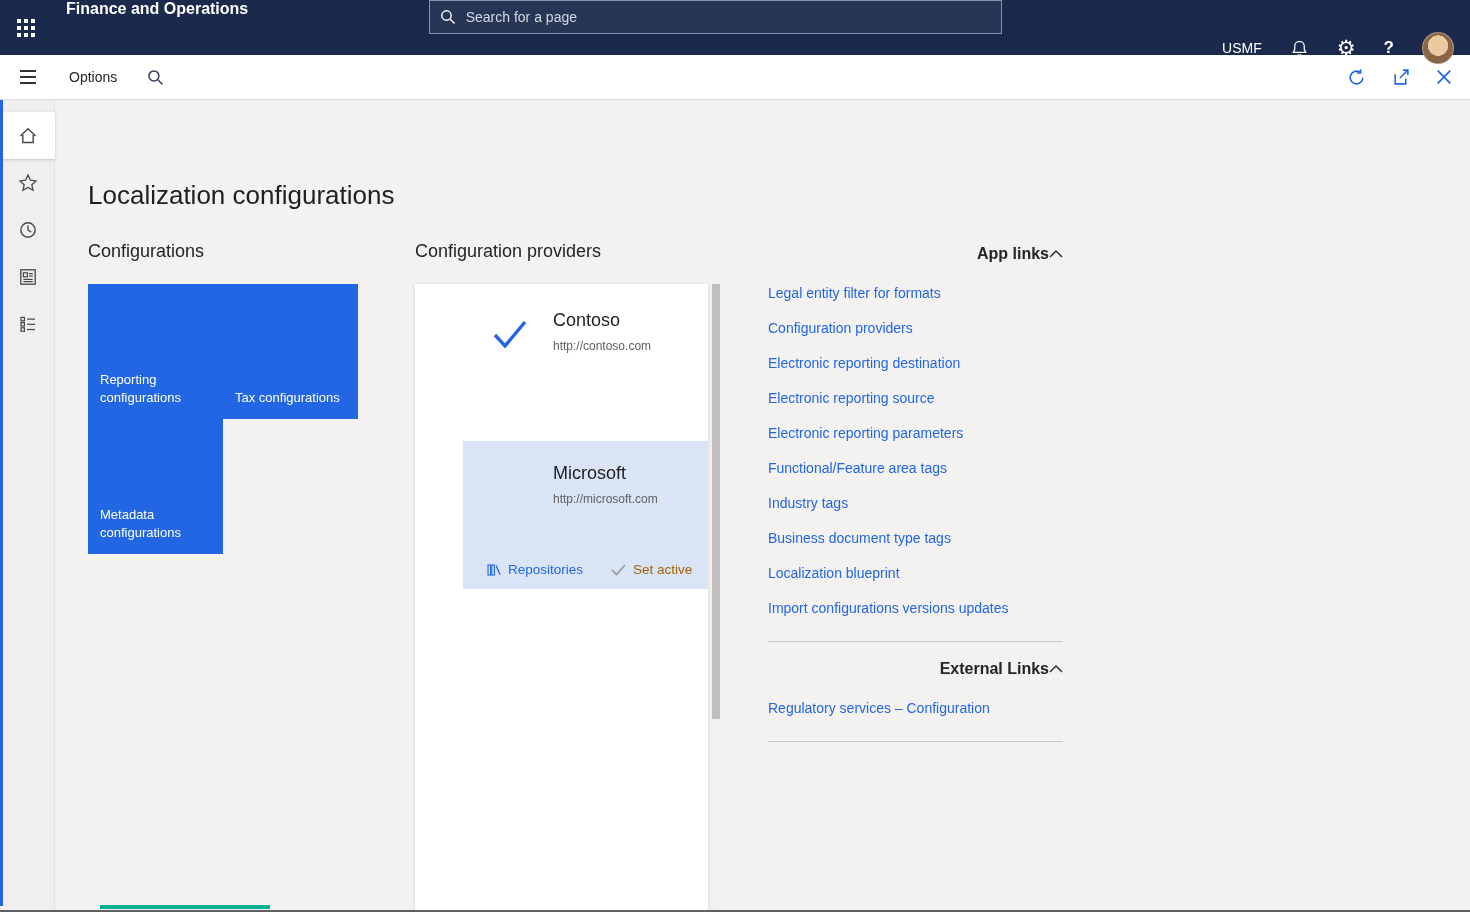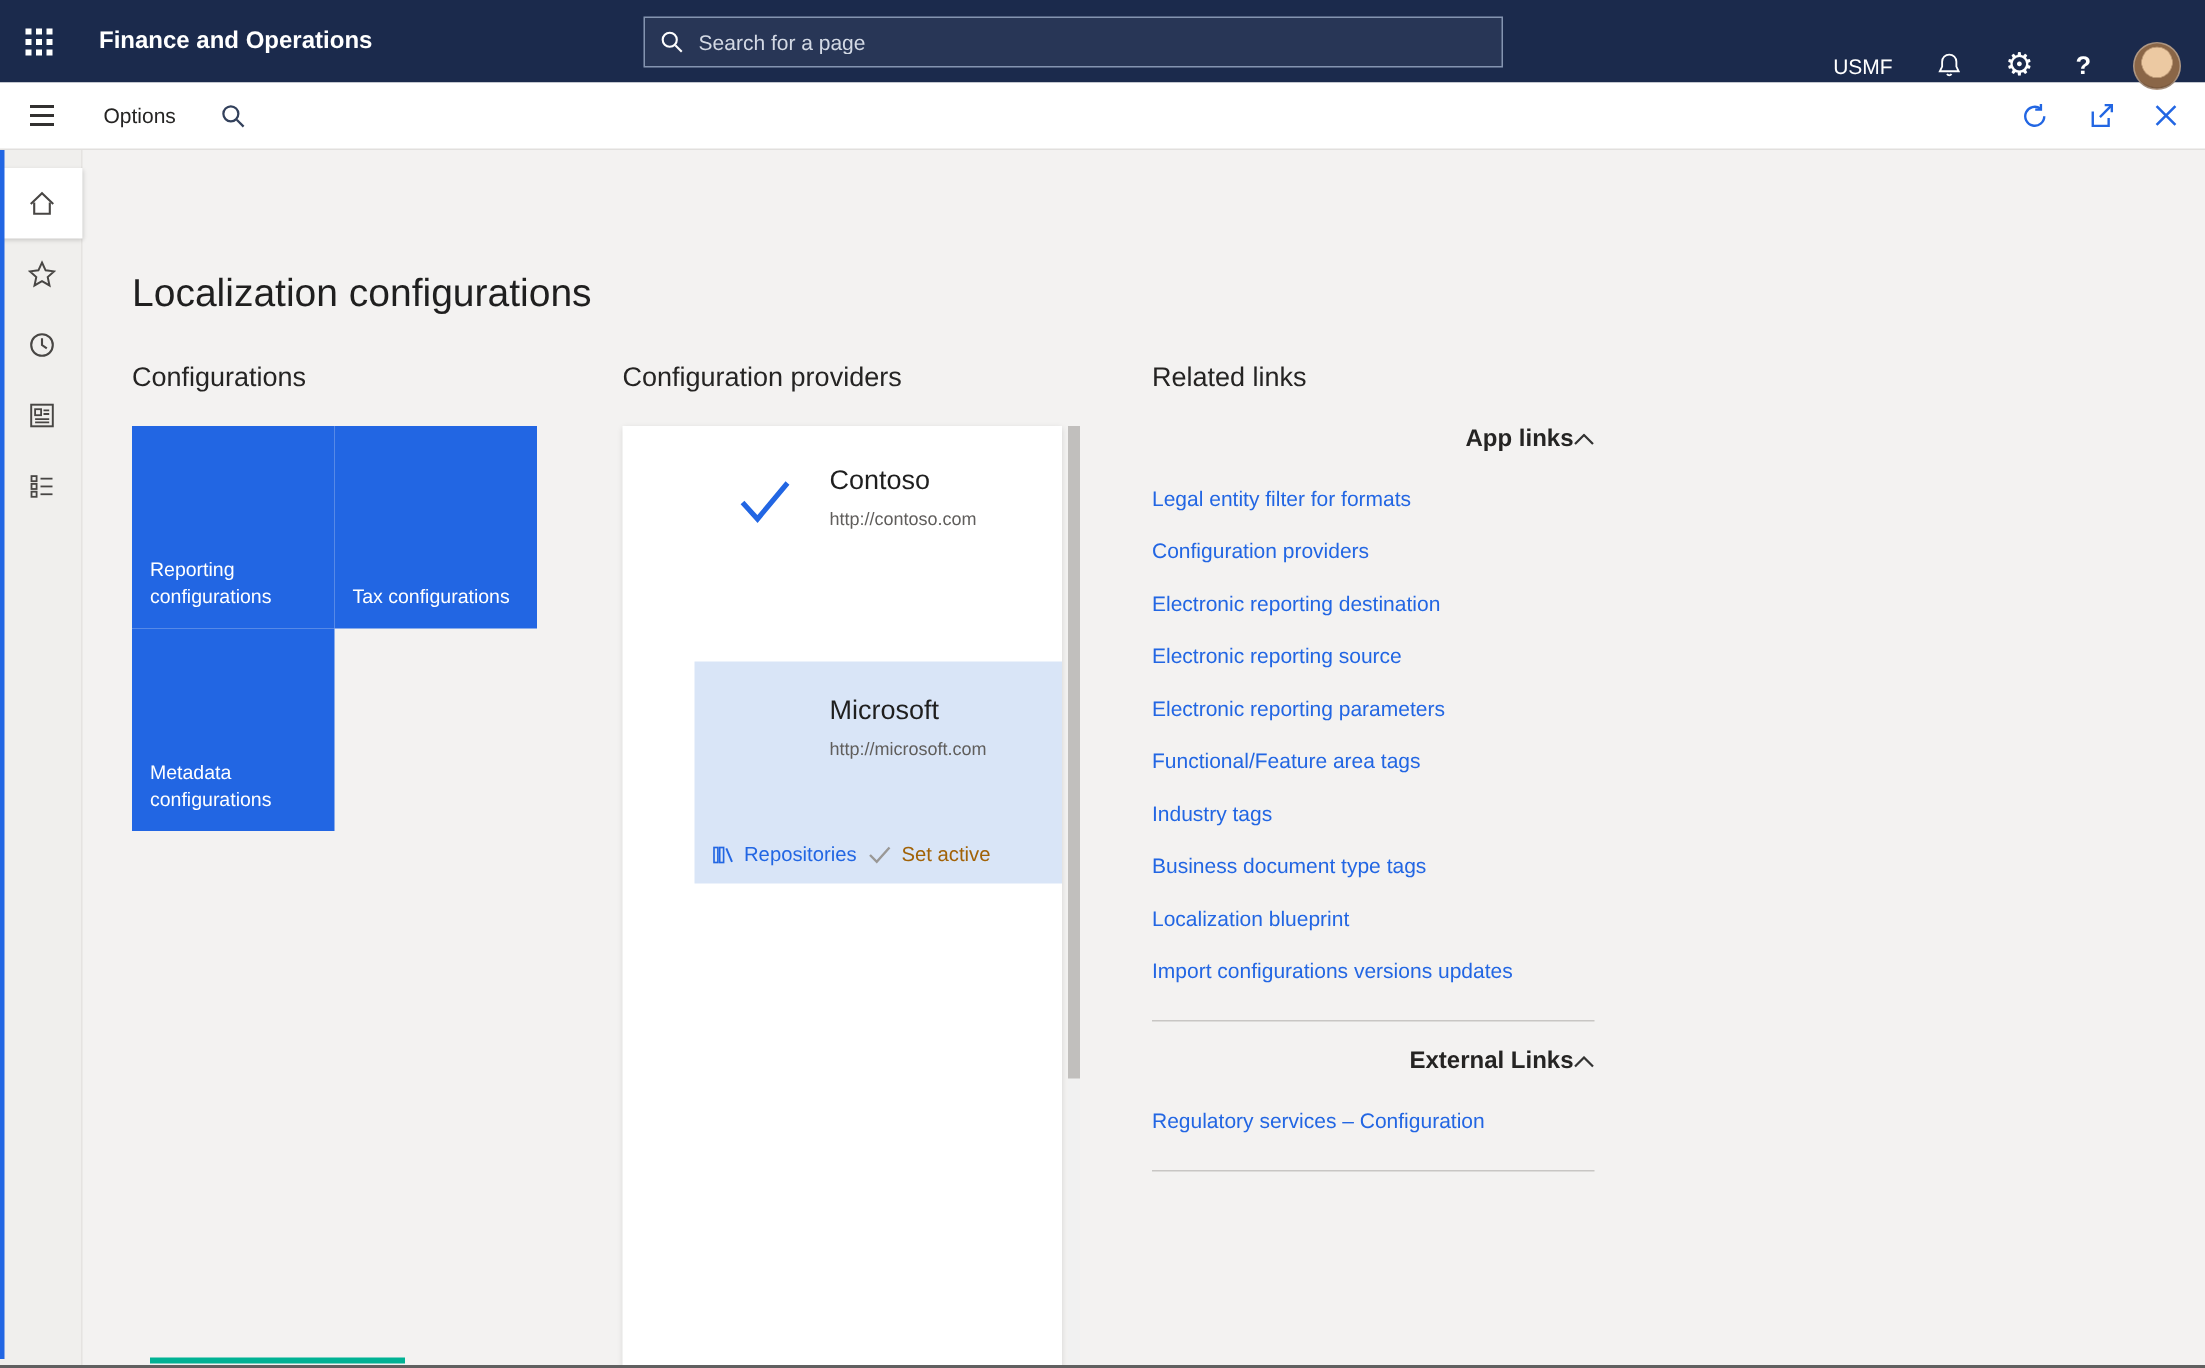--- a/index.html
+++ b/index.html
@@ -1,21 +1,21 @@
 <!DOCTYPE html>
 <html><head>
 <meta charset="utf-8">
 <style>
   * { box-sizing: border-box; margin: 0; padding: 0; }
   html,body { background:#dcdcdc; }
   body { font-family: "Liberation Sans", "DejaVu Sans", sans-serif; }
   .app { position:relative; width:1470px; height:912px; background:#f3f2f1; overflow:hidden; }
 
   
-  .topbar { height:55px; background:#1b2a4c; display:flex; align-items:center; color:#fff; }
+  .topbar { height:55px; background:#1b2a4c; display:flex; align-items:flex-start; color:#fff; }
   .waffle { width:52px; height:55px; display:flex; align-items:center; justify-content:center; background:none; border:none; cursor:pointer; }
   .waffle-grid { display:grid; grid-template-columns:repeat(3,4px); grid-template-rows:repeat(3,4px); gap:3px; }
   .waffle-grid span { background:#fff; width:4px; height:4px; }
   .app-title { font-size:16px; font-weight:700; margin-left:14px; white-space:nowrap; cursor:pointer; }
   .topbar-mid { flex:1; display:flex; justify-content:center; }
   .search-box { width:573px; height:34px; border:1px solid #8494b0; background:rgba(255,255,255,0.06); display:flex; align-items:center; padding:0 10px; margin-left:-40px; }
   .search-box svg { flex-shrink:0; }
   .search-box input { flex:1; background:transparent; border:none; outline:none; color:#fff; font-size:14px; margin-left:10px; font-family:inherit; }
   .search-box input::placeholder { color:#d3d9e4; opacity:1; }
   .topbar-right { display:flex; align-items:center; gap:28px; padding-right:16px;margin-top:32px; }
@@ -52,21 +52,21 @@
   
   .col-providers { width:293px; margin-right:60px; }
   .card-wrap { position:relative; width:293px; }
   .provider-card { width:293px; height:637px; background:#fff; box-shadow:0 1px 4px rgba(0,0,0,.13);padding-left:48px; }
   .prov-item { position:relative; display:flex; padding:26px 14px 0 28px; height:157px; cursor:pointer; }
   .prov-item.selected { background:#d9e5f7; height:148px; padding-top:22px; }
   .prov-check { width:62px; flex-shrink:0; padding-top:8px; }
   .prov-text .prov-name { font-size:18px; color:#1f1f1f; }
   .prov-text .prov-url { font-size:12px; color:#605e5c; margin-top:8px; }
   .prov-item.selected .prov-text { margin-left:62px; }
-  .prov-actions { position:absolute; left:12px; bottom:12px; display:flex; align-items:center; gap:8px; }
+  .prov-actions { position:absolute; left:24px; bottom:12px; display:flex; align-items:center; gap:28px; }
   .prov-actions button { background:none; border:none; font-family:inherit; font-size:13.5px; display:flex; align-items:center; gap:7px; cursor:pointer; }
   .repos-btn { color:#2266e3; }
   .setactive-btn { color:#a16207; }
   .scroll-track { position:absolute; top:0; right:-12px; width:8px; height:637px; background:#f1f1f1; }
   .scroll-thumb { width:8px; height:435px; background:#c1bfbd; cursor:grab; }
 
   
   .col-links { width:295px; }
   .group-header { display:flex; align-items:center; justify-content:flex-end; margin:4px 0 12px 0; }
   .group-header .gh-title { font-size:16px; font-weight:700; color:#252423; }
@@ -265,21 +265,20 @@
               </div>
 
             </div>
             <div class="scroll-track">
               <div class="scroll-thumb"></div>
             </div>
           </div>
         </section>
 
         <section class="col col-links">
-          <h2>Related links</h2>
 
           <div class="group-header">
             <span class="gh-title">App links</span>
             <button class="chev-btn">
               <svg width="14" height="8" viewBox="0 0 14 8">
                   <polyline points="1,7 7,1 13,7" fill="none" stroke="#333" stroke-width="1.5"></polyline>
                 </svg>
             </button>
           </div>
           <div class="link-list">

